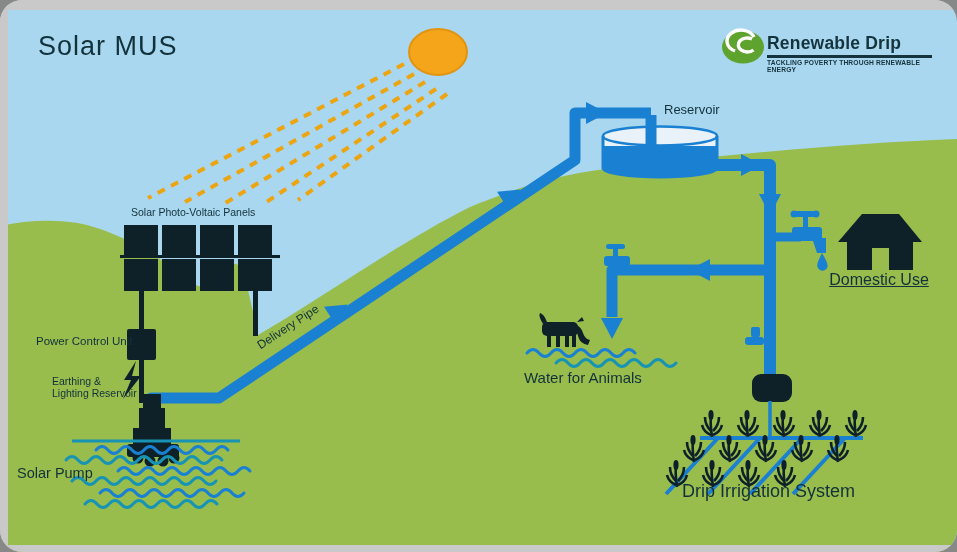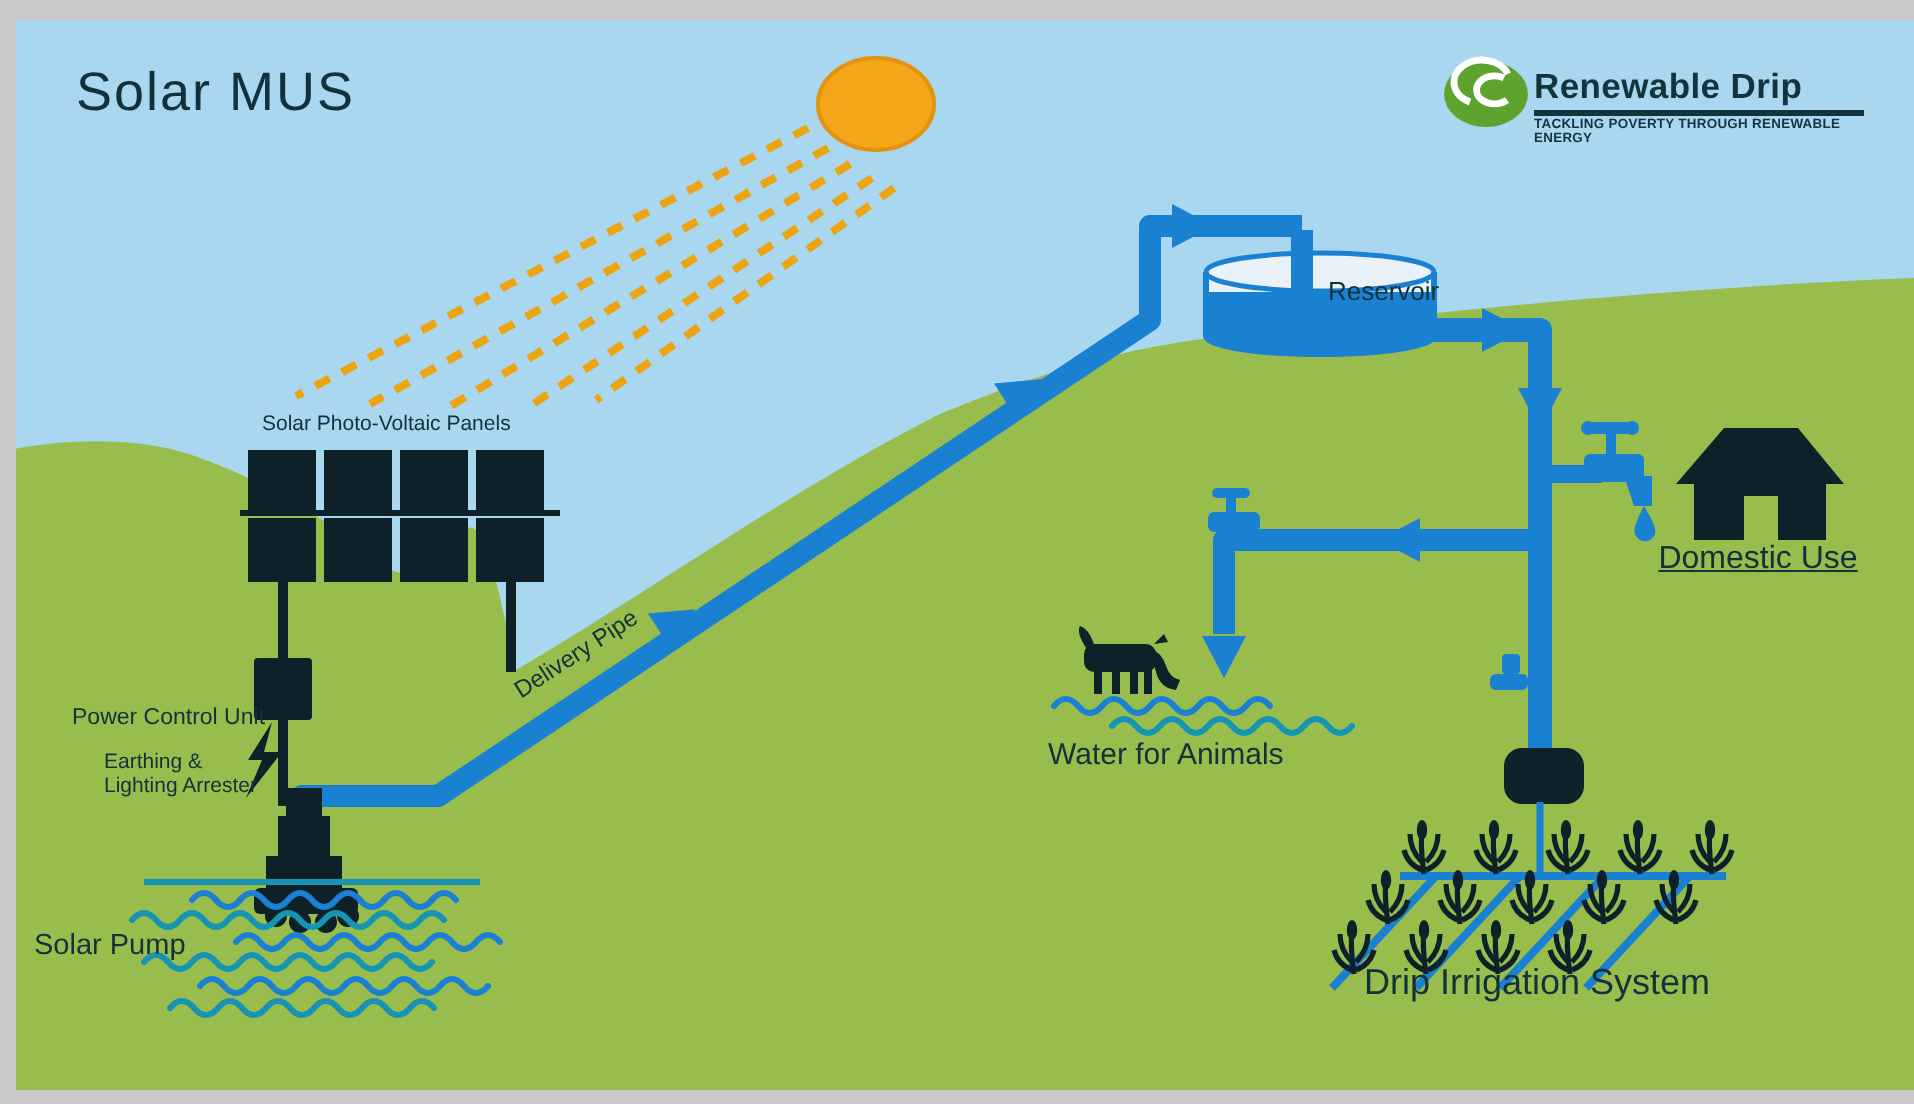--- a/index.html
+++ b/index.html
@@ -5,36 +5,37 @@
   :root{
     --sky:#a9d7ef; --green:#98bd4d; --dark:#0e2129; --pipe:#1a80d2;
     --teal:#1794b4; --sun:#f4a519; --ray:#eda411; --gray:#c9c9c9;
     --logo-green:#5ea32e; --text:#12313b; --tank-light:#e9f2f9;
   }
   html,body{margin:0;padding:0;background:#888;}
   #stage{
     position:relative;width:957px;height:552px;overflow:hidden;
     background:var(--sky);
     font-family:"Liberation Sans", sans-serif;
+    border-radius:22px;
   }
   #art{position:absolute;left:0;top:0;}
   .lbl{position:absolute;color:var(--text);line-height:1.15;white-space:nowrap;} .f-green{fill:var(--green)} .f-dark{fill:var(--dark)}
   .f-pipe{fill:var(--pipe)} .f-sun{fill:var(--sun)} .f-light{fill:var(--tank-light)}
   .s-pipe{stroke:var(--pipe)} .s-teal{stroke:var(--teal)}
   .pipe{fill:none;stroke:var(--pipe);stroke-linejoin:round;stroke-linecap:butt;}
   .wave{fill:none;stroke-width:3;stroke-linecap:round;}
   .ray{stroke:var(--ray);stroke-width:4;stroke-dasharray:8 7;fill:none;}
   .border{position:absolute;background:var(--gray);}
   #title{left:38px;top:31px;font-size:27px;letter-spacing:1px;}
   #lbl-panels{left:131px;top:206px;font-size:10.5px;}
-  #lbl-pcu{left:36px;top:353px;font-size:11.5px;}
+  #lbl-pcu{left:36px;top:335px;font-size:11.5px;}
   #lbl-earthing{left:52px;top:375px;font-size:10.5px;width:96px;white-space:normal;}
   #lbl-pump{left:17px;top:465px;font-size:14.5px;}
   #lbl-delivery{left:255px;top:341px;font-size:12px;transform:rotate(-33deg);transform-origin:left top;}
-  #lbl-reservoir{left:664px;top:103px;font-size:13px;margin-top:36px;}
+  #lbl-reservoir{left:664px;top:103px;font-size:13px;}
   #lbl-domestic{left:820px;top:271px;font-size:16px;width:118px;text-align:center;text-decoration:underline;}
   #lbl-animals{left:524px;top:369px;font-size:15px;}
   #lbl-drip{left:682px;top:481px;font-size:18px;}
   #logo{position:absolute;left:720px;top:28px;width:220px;}
   #logo-name{position:absolute;left:47px;top:5px;font-size:17.5px;font-weight:bold;color:#15333c;letter-spacing:.2px;}
   #logo-underline{position:absolute;left:47px;top:27px;width:165px;height:2.5px;background:#15333c;}
   #logo-tagline{position:absolute;left:47px;top:31px;font-size:6.7px;font-weight:bold;color:#15333c;letter-spacing:.15px;}
 </style>
 </head>
 <body>
@@ -220,21 +221,21 @@
       <path d="M752,39 a9,7 0 1,0 1.5,11" fill="none" stroke="#fff" stroke-width="3.4"></path>
       <path d="M754,37 a14,11 0 1,0 -19,14" fill="none" stroke="#fff" stroke-width="3.4"></path>
     </g>
   </svg>
 
   <div class="lbl" id="title">Solar MUS</div>
   <div class="lbl" id="lbl-panels">Solar Photo-Voltaic Panels</div>
   <div class="lbl" id="lbl-pcu">Power Control Unit</div>
   <div class="lbl" id="lbl-earthing">
     <span>Earthing &amp;</span><br>
-    <span>Lighting Arrester</span>
+    <span>Lighting Reservoir</span>
   </div>
   <div class="lbl" id="lbl-pump">Solar Pump</div>
   <div class="lbl" id="lbl-delivery">Delivery Pipe</div>
   <div class="lbl" id="lbl-reservoir">Reservoir</div>
   <div class="lbl" id="lbl-domestic">Domestic Use</div>
   <div class="lbl" id="lbl-animals">Water for Animals</div>
   <div class="lbl" id="lbl-drip">Drip Irrigation System</div>
 
   <div id="logo">
     <div id="logo-name">Renewable Drip</div>

